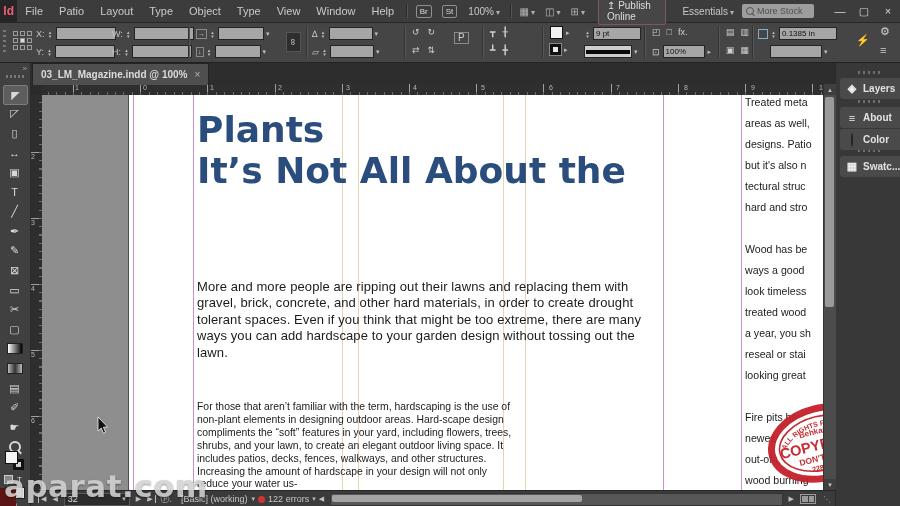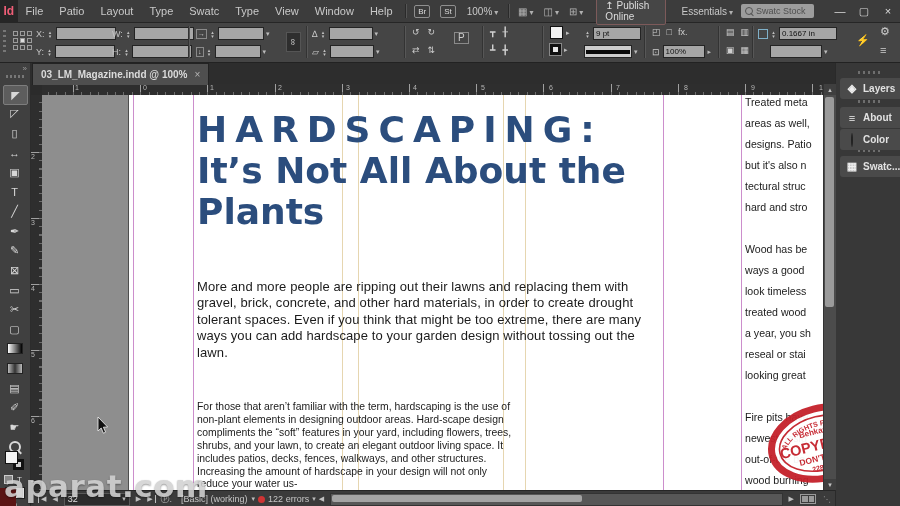--- a/index.html
+++ b/index.html
@@ -144,39 +144,39 @@
 </head>
 <body>
 
 <div class="menubar">
   <div class="logo">Id</div>
   <div style="display:flex">
       <span class="mi">File</span>
       <span class="mi">Patio</span>
       <span class="mi">Layout</span>
       <span class="mi">Type</span>
-      <span class="mi">Swatc</span>
+      <span class="mi">Object</span>
       <span class="mi">Type</span>
       <span class="mi">View</span>
       <span class="mi">Window</span>
       <span class="mi">Help</span>
     </div>
   <div class="msep"></div>
   <span class="appbtn">Br</span>
   <span class="appbtn">St</span>
   <span class="zoomdd i-caret">100%</span>
   <div class="msep"></div>
   <span class="micon i-caret">▦</span>
   <span class="micon i-caret">◫</span>
   <span class="micon i-caret">⊞</span>
   <span class="publish">↥ <span>Publish Online</span></span>
   <span class="wsp i-caret">Essentials</span>
   <span class="stock">
     <span class="mag"></span>
-    <span>Swatc Stock</span>
+    <span>More Stock</span>
   </span>
   <span class="winctl">
     <span>—</span>
     <span>▢</span>
     <span>×</span>
   </span>
 </div>
 
 <div class="controlbar">
   <div class="cgrip"></div>
@@ -299,21 +299,21 @@
     <span class="ic">▥</span>
   </div>
   <div class="row" style="left:726px;top:23px;gap:6px">
     <span class="ic">▣</span>
     <span class="ic">▦</span>
   </div>
   <div class="vsep" style="left:752px"></div>
   <div class="row" style="left:758px;top:5px">
     <span class="fitic"></span>
     <span class="spn"></span>
-    <span class="fld" style="width:52px">0.1667 in</span>
+    <span class="fld" style="width:52px">0.1385 in</span>
   </div>
   <div class="row" style="left:770px;top:23px">
     <span class="fld" style="width:46px"></span>
     <span class="ddb">▾</span>
   </div>
   <div class="row" style="left:856px;top:12px">
     <span class="ic" style="font-size:11px">⚡</span>
   </div>
   <div class="row" style="left:880px;top:3px">
     <span class="ic" style="font-size:11px">⚙</span>
@@ -430,23 +430,22 @@
   <div class="guide purple" style="left:91px"></div>
   <div class="guide purple" style="left:151px"></div>
   <div class="guide tan" style="left:300px"></div>
   <div class="guide tan" style="left:316px"></div>
   <div class="guide tan" style="left:461px"></div>
   <div class="guide tan" style="left:483px"></div>
   <div class="guide purple" style="left:621px"></div>
   <div class="guide purple" style="left:699px"></div>
 
   <div class="headline">
-    <div class="l1">HARDSCAPING:</div>
+    <div>Plants</div>
     <div>It’s Not All About the</div>
-    <div>Plants</div>
   </div>
   <div class="bodytext intro">More and more people are ripping out their lawns and replacing them with gravel, brick, concrete, and other hard materials, in order to create drought tolerant spaces. Even if you think that might be too extreme, there are many ways you can add hardscape to your garden design without tossing out the lawn.</div>
   <div class="bodytext para2">For those that aren’t familiar with the term, hardscaping is the use of non-plant elements in designing outdoor areas. Hard-scape design compliments the “soft” features in your yard, including flowers, trees, shrubs, and your lawn, to create an elegant outdoor living space. It includes patios, decks, fences, walkways, and other structures. Increasing the amount of hardscape in your design will not only reduce your water us-</div>
   <div class="bodytext rcol">Treated meta
 areas as well,
 designs. Patio
 but it's also n
 tectural struc
 hard and stro
 

